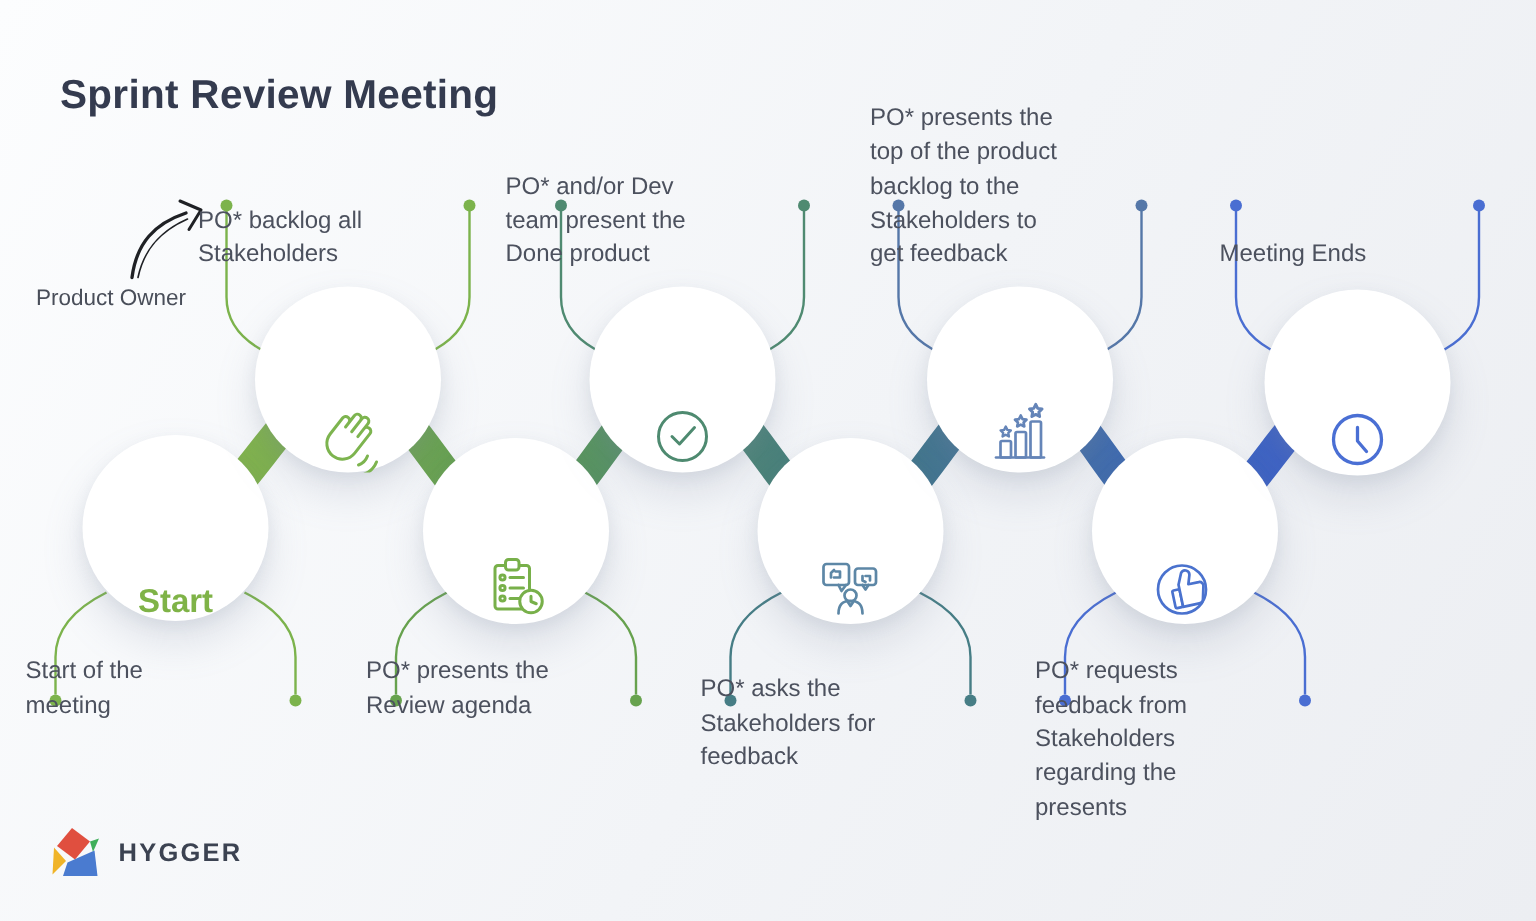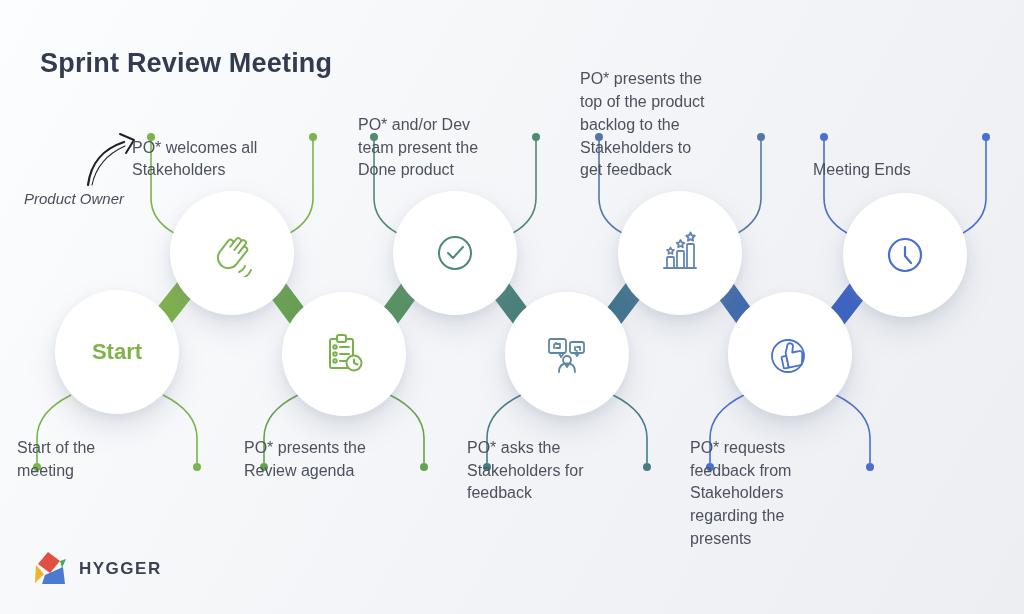--- a/index.html
+++ b/index.html
@@ -7,27 +7,27 @@
     width:1024px;height:614px;position:relative;overflow:hidden;
     font-family:"Liberation Sans", sans-serif;
     background:linear-gradient(120deg,#fcfdfe 0%,#f2f4f7 55%,#eceef2 100%);
   }
   .title{
     position:absolute;left:40px;top:48px;
     font-size:27px;font-weight:800;color:#343b4f;letter-spacing:.2px;
   }
   .po-note{
     position:absolute;left:24px;top:190px;
-    font-style:italic;font-size:15px;color:#494e59;
+    font-size:15px;color:#494e59;
   }
   .decor{position:absolute;left:0;top:0;z-index:1;}
   .circle{
     position:absolute;width:124px;height:124px;border-radius:50%;
     background:#ffffff;z-index:2;
-    display:flex;align-items:center;justify-content:center;
+    display:flex;align-items:flex-end;justify-content:center;
     box-shadow:0 14px 28px rgba(125,136,158,.20),0 4px 10px rgba(125,136,158,.12);
   }
   .start-text{font-size:22px;font-weight:800;color:#7fb347;}
   .step-label{
     position:absolute;width:200px;z-index:3;
     font-size:16px;line-height:1.42;color:#4c515e;white-space:pre-line;
   }
   .label-top{bottom:432px;}
   .label-bottom{top:437px;}
   .logo{position:absolute;left:33px;top:551px;display:flex;align-items:center;z-index:3;}
@@ -193,28 +193,28 @@
 
 <div class="circle" style="left:843px;top:193px;">
   <svg width="48" height="48" viewBox="-24 -24 48 48" fill="none" stroke-width="2.2" stroke-linecap="round" stroke-linejoin="round" stroke="#4a6fd4">
     <circle cx="0" cy="0" r="16"></circle>
     <path d="M0,-8 L0,1 L6,8"></path>
   </svg>
 </div>
 
 <div class="step-label label-bottom" style="left:17px;">Start of the
 meeting</div>
-<div class="step-label label-top" style="left:132px;">PO* welcomes all
+<div class="step-label label-top" style="left:132px;">PO* backlog all
 Stakeholders</div>
 <div class="step-label label-bottom" style="left:244px;">PO* presents the
 Review agenda</div>
-<div class="step-label label-top" style="left:358px;">PO* and/or Dev
+<div class="step-label label-top" style="left:337px;">PO* and/or Dev
 team present the
 Done product</div>
-<div class="step-label label-bottom" style="left:467px;">PO* asks the
+<div class="step-label label-bottom" style="left:467px;margin-top:12px;">PO* asks the
 Stakeholders for
 feedback</div>
 <div class="step-label label-top" style="left:580px;">PO* presents the
 top of the product
 backlog to the
 Stakeholders to
 get feedback</div>
 <div class="step-label label-bottom" style="left:690px;">PO* requests
 feedback from
 Stakeholders

